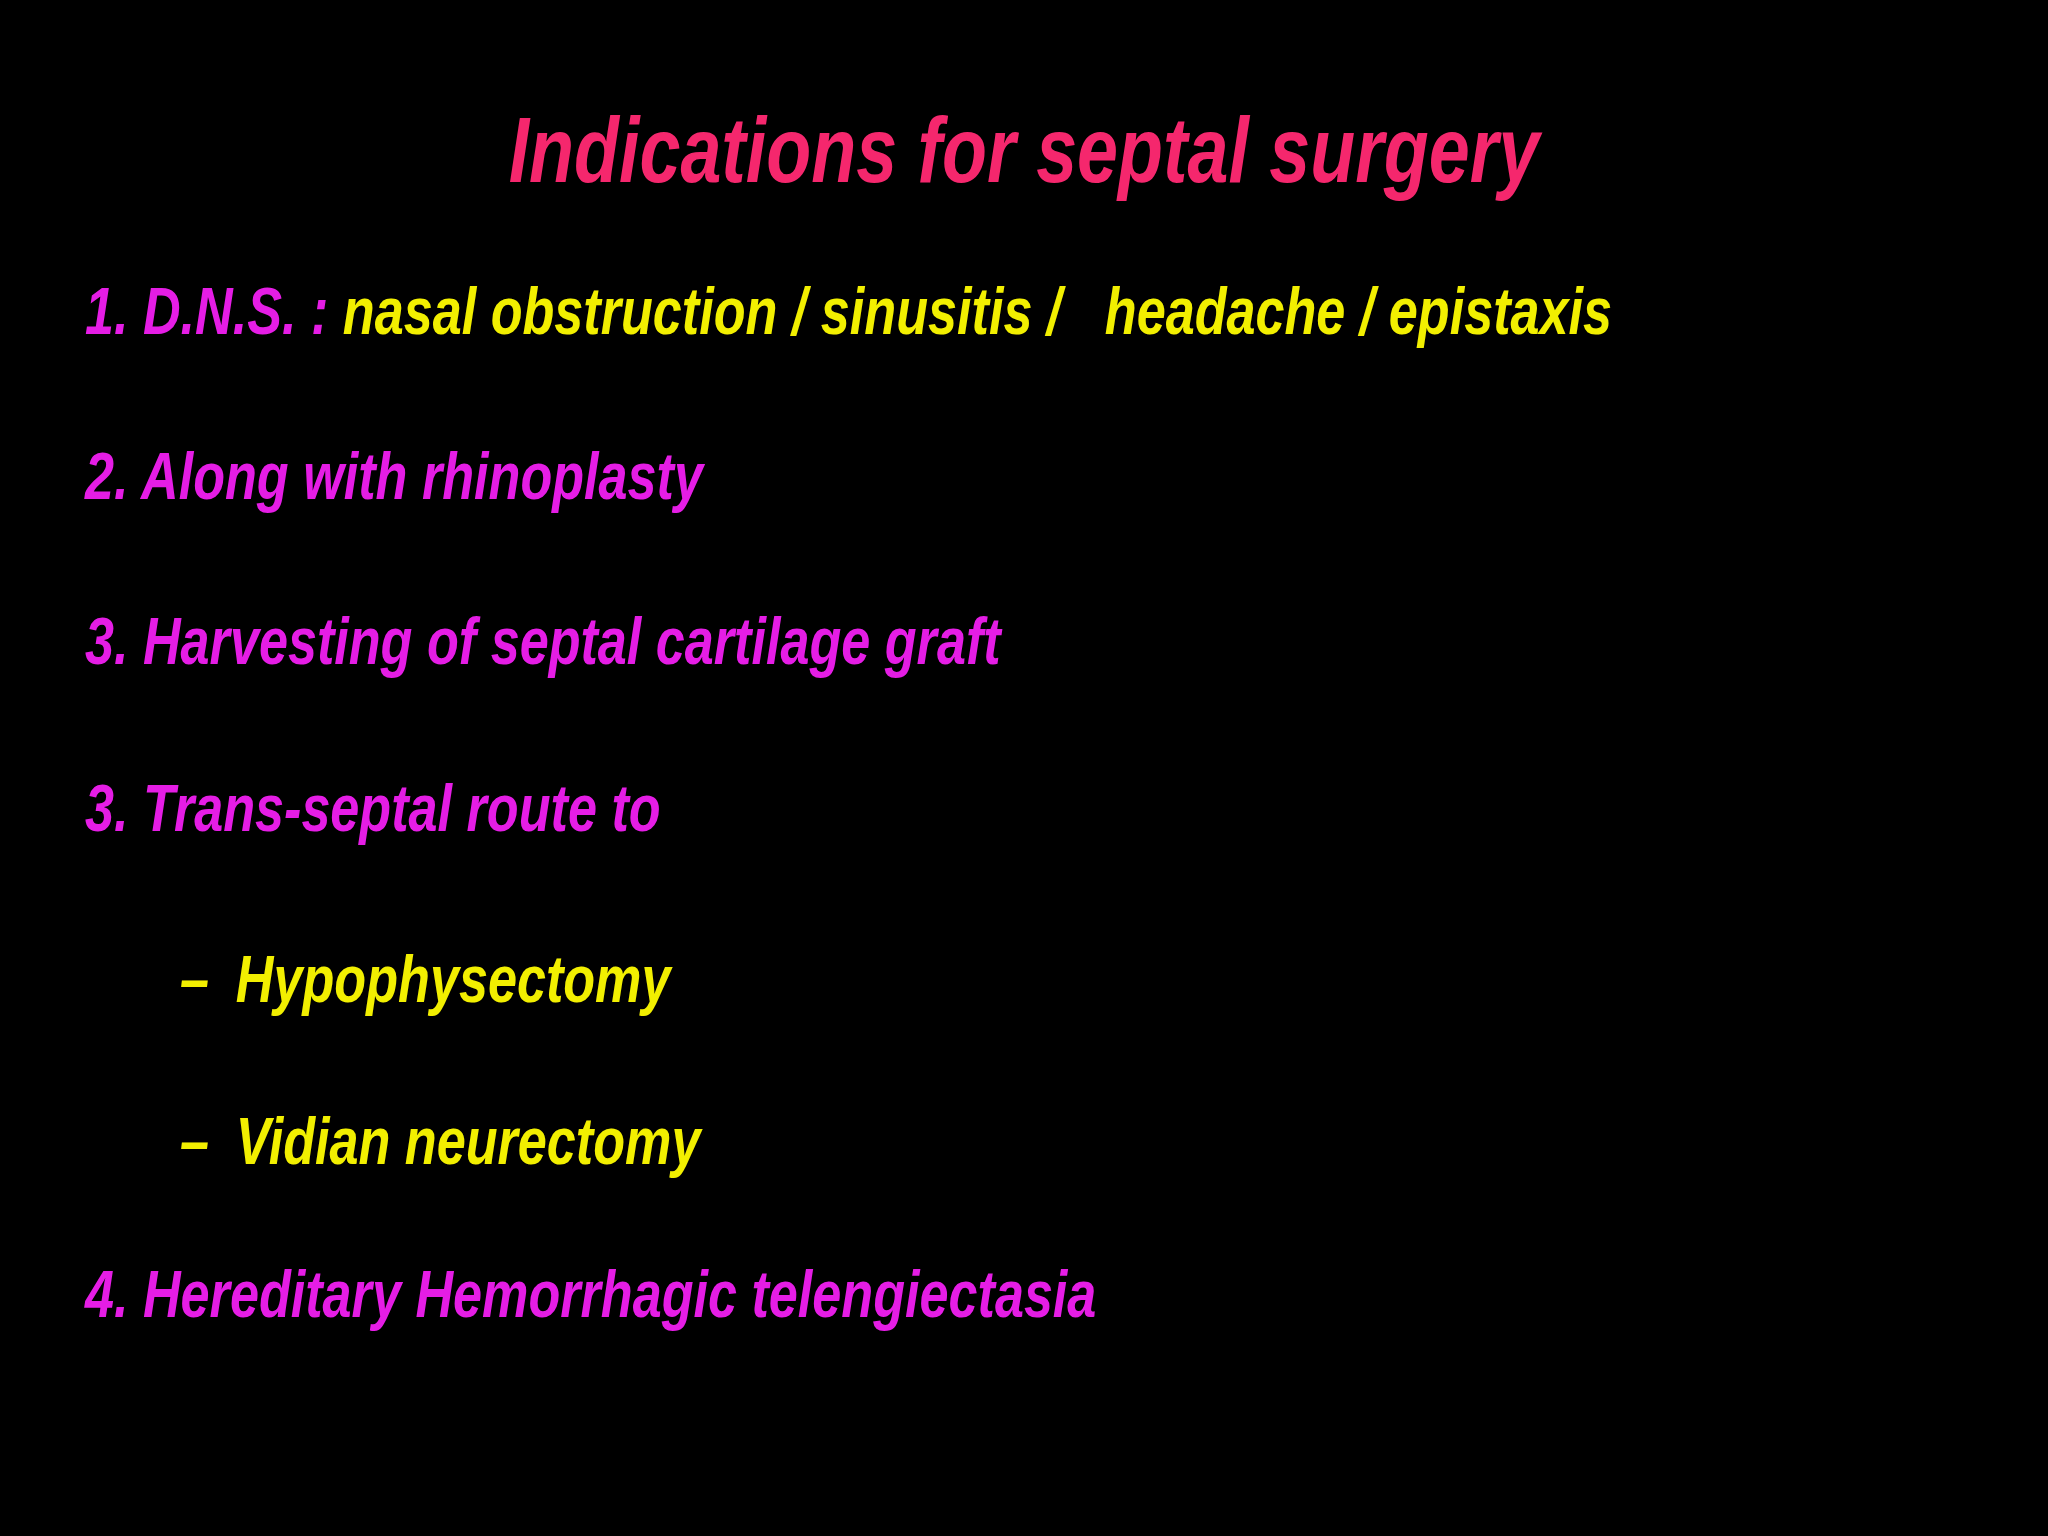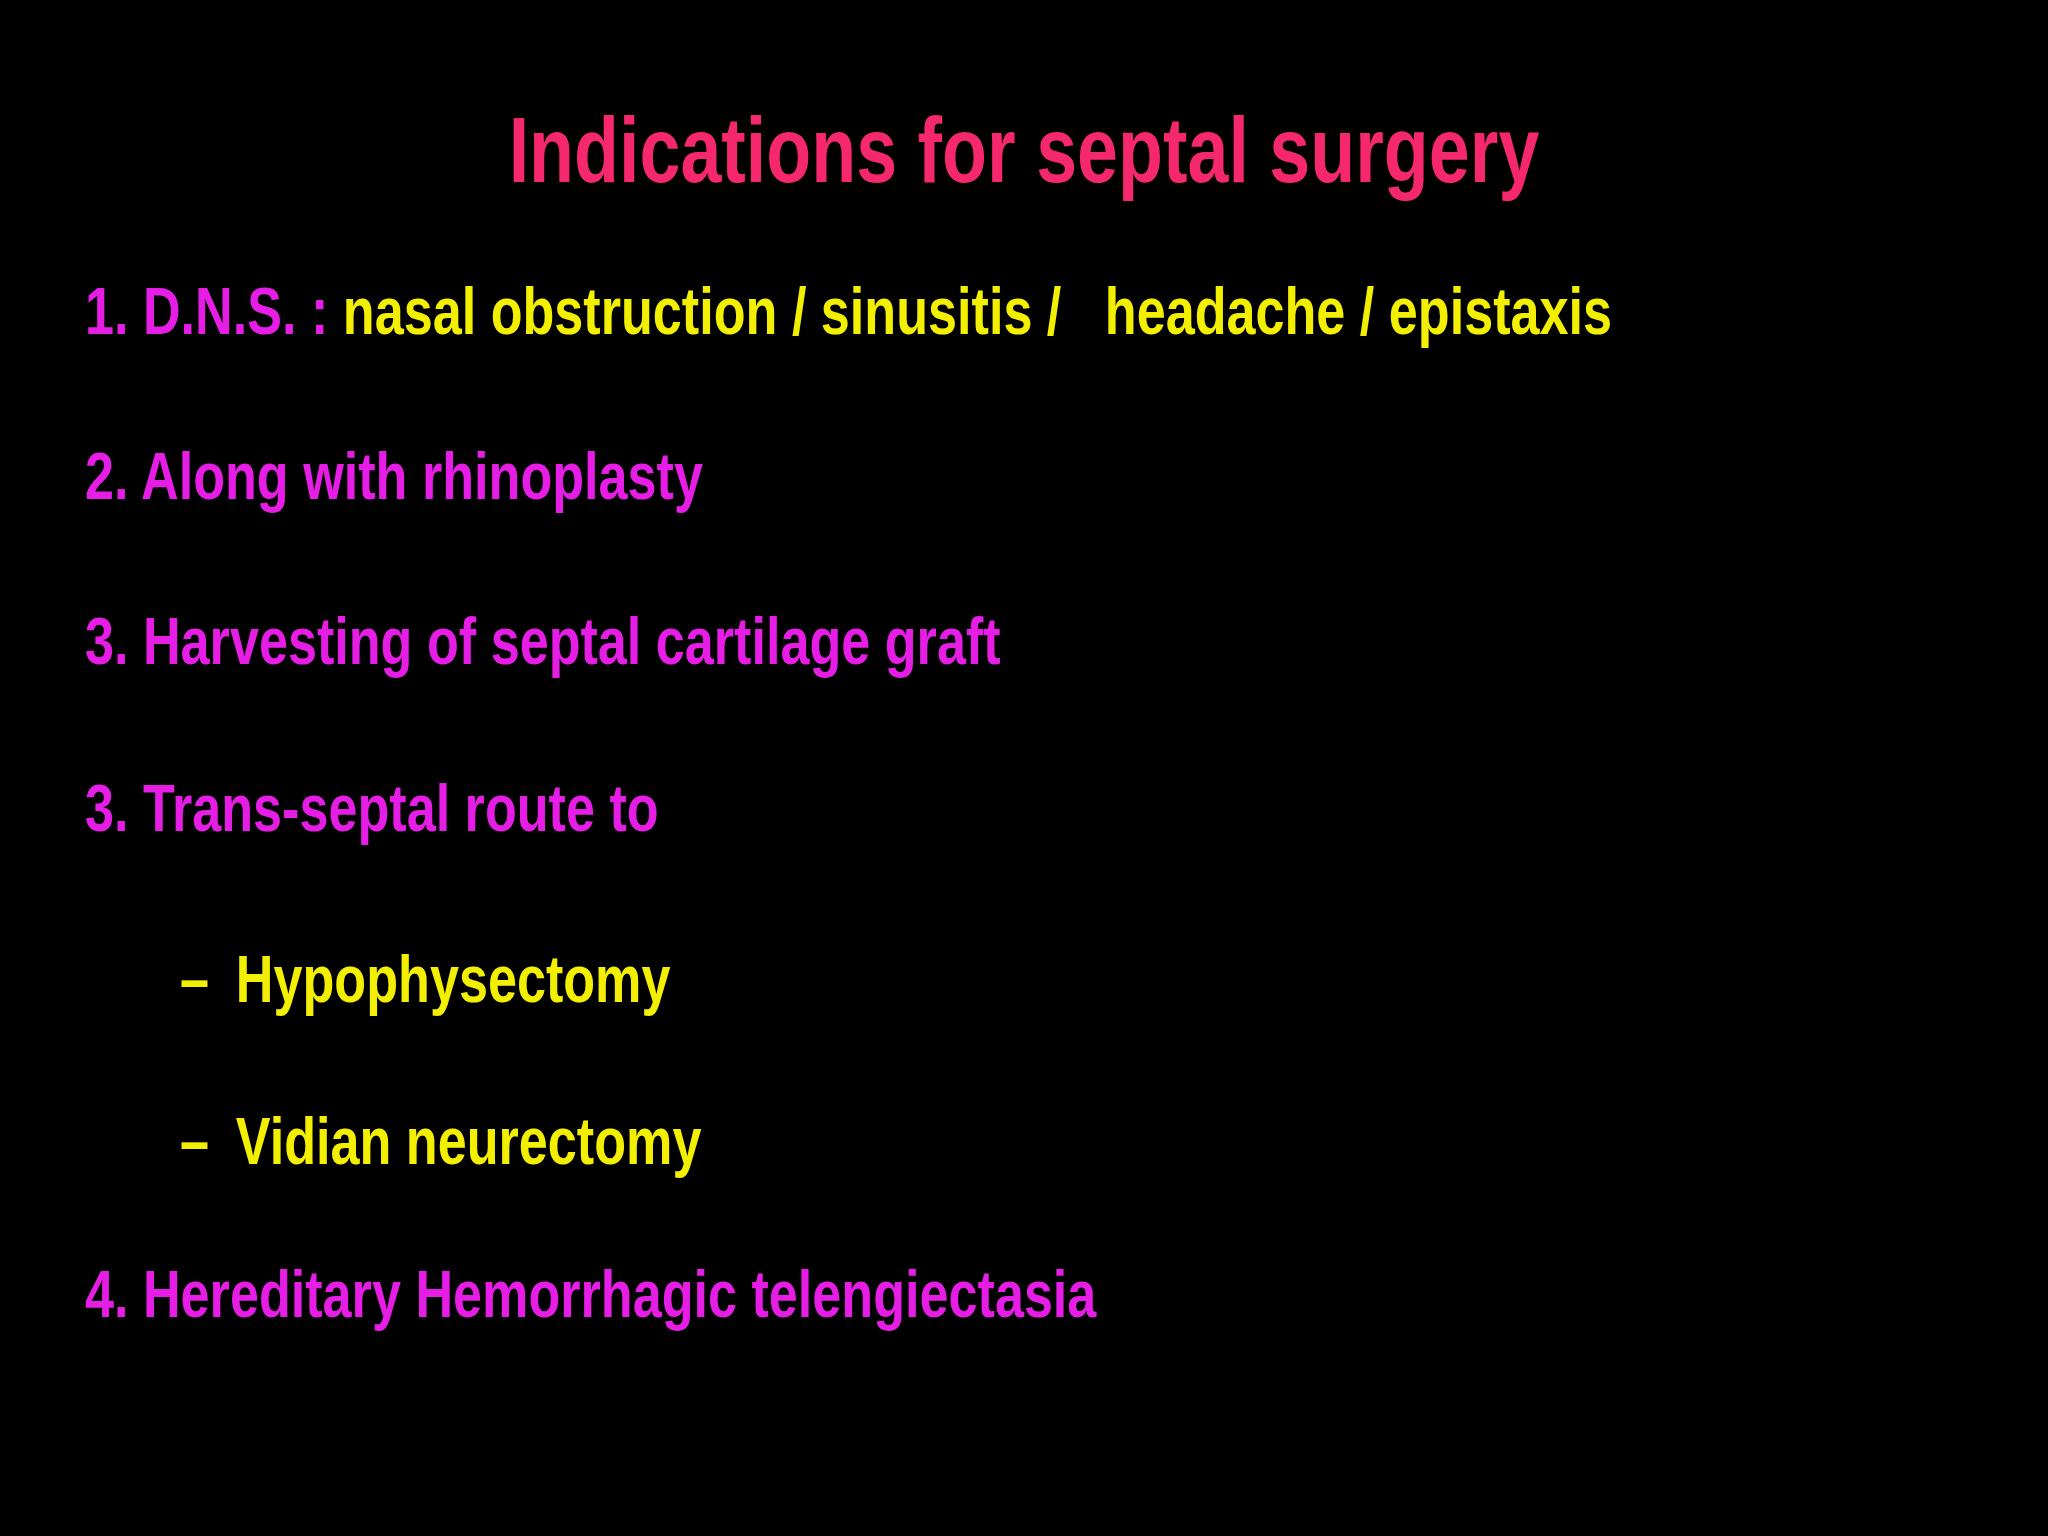--- a/index.html
+++ b/index.html
@@ -10,20 +10,21 @@
   }
   html,body{margin:0;padding:0;background:var(--c-background);}
   .slide{
     position:relative;
     width:1715px;
     height:1536px;
     background:var(--c-background);
     overflow:hidden;
     font-family:"Liberation Sans", sans-serif;
     font-weight:700;
+    font-style:italic;
   }
   .title{
     position:absolute;
     top:100px;
     left:0;
     width:2048px;
     margin:0;
     text-align:center;
     font-size:92px;
     line-height:1.1;

